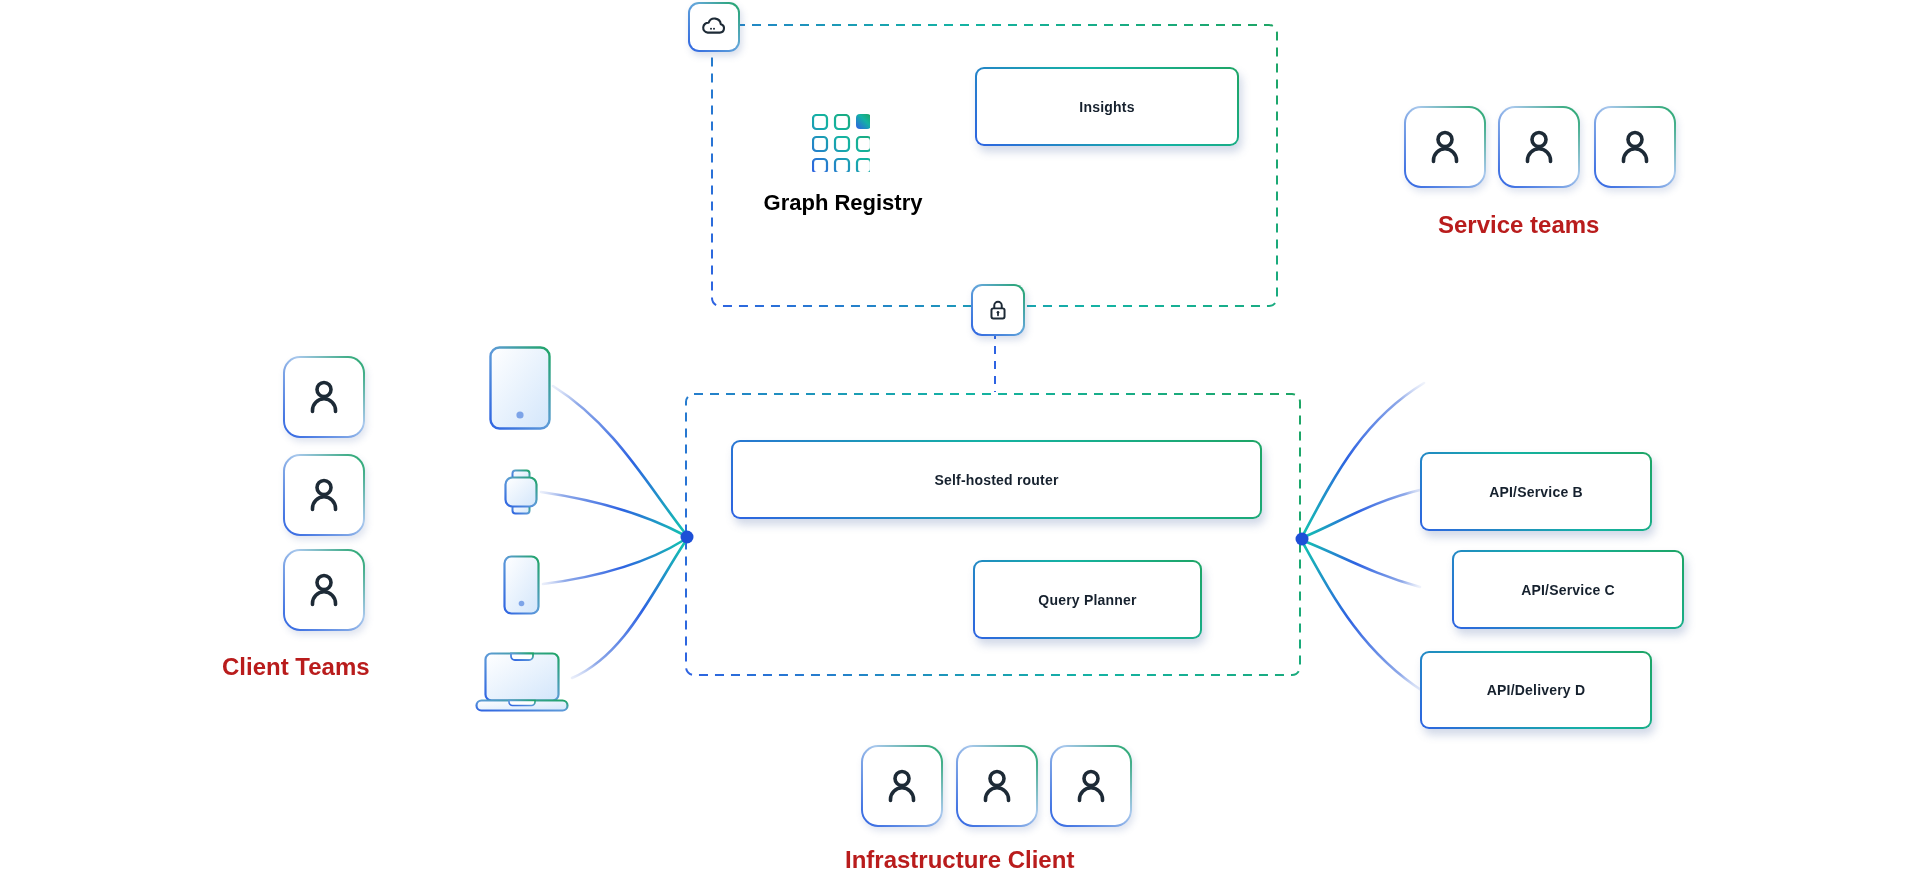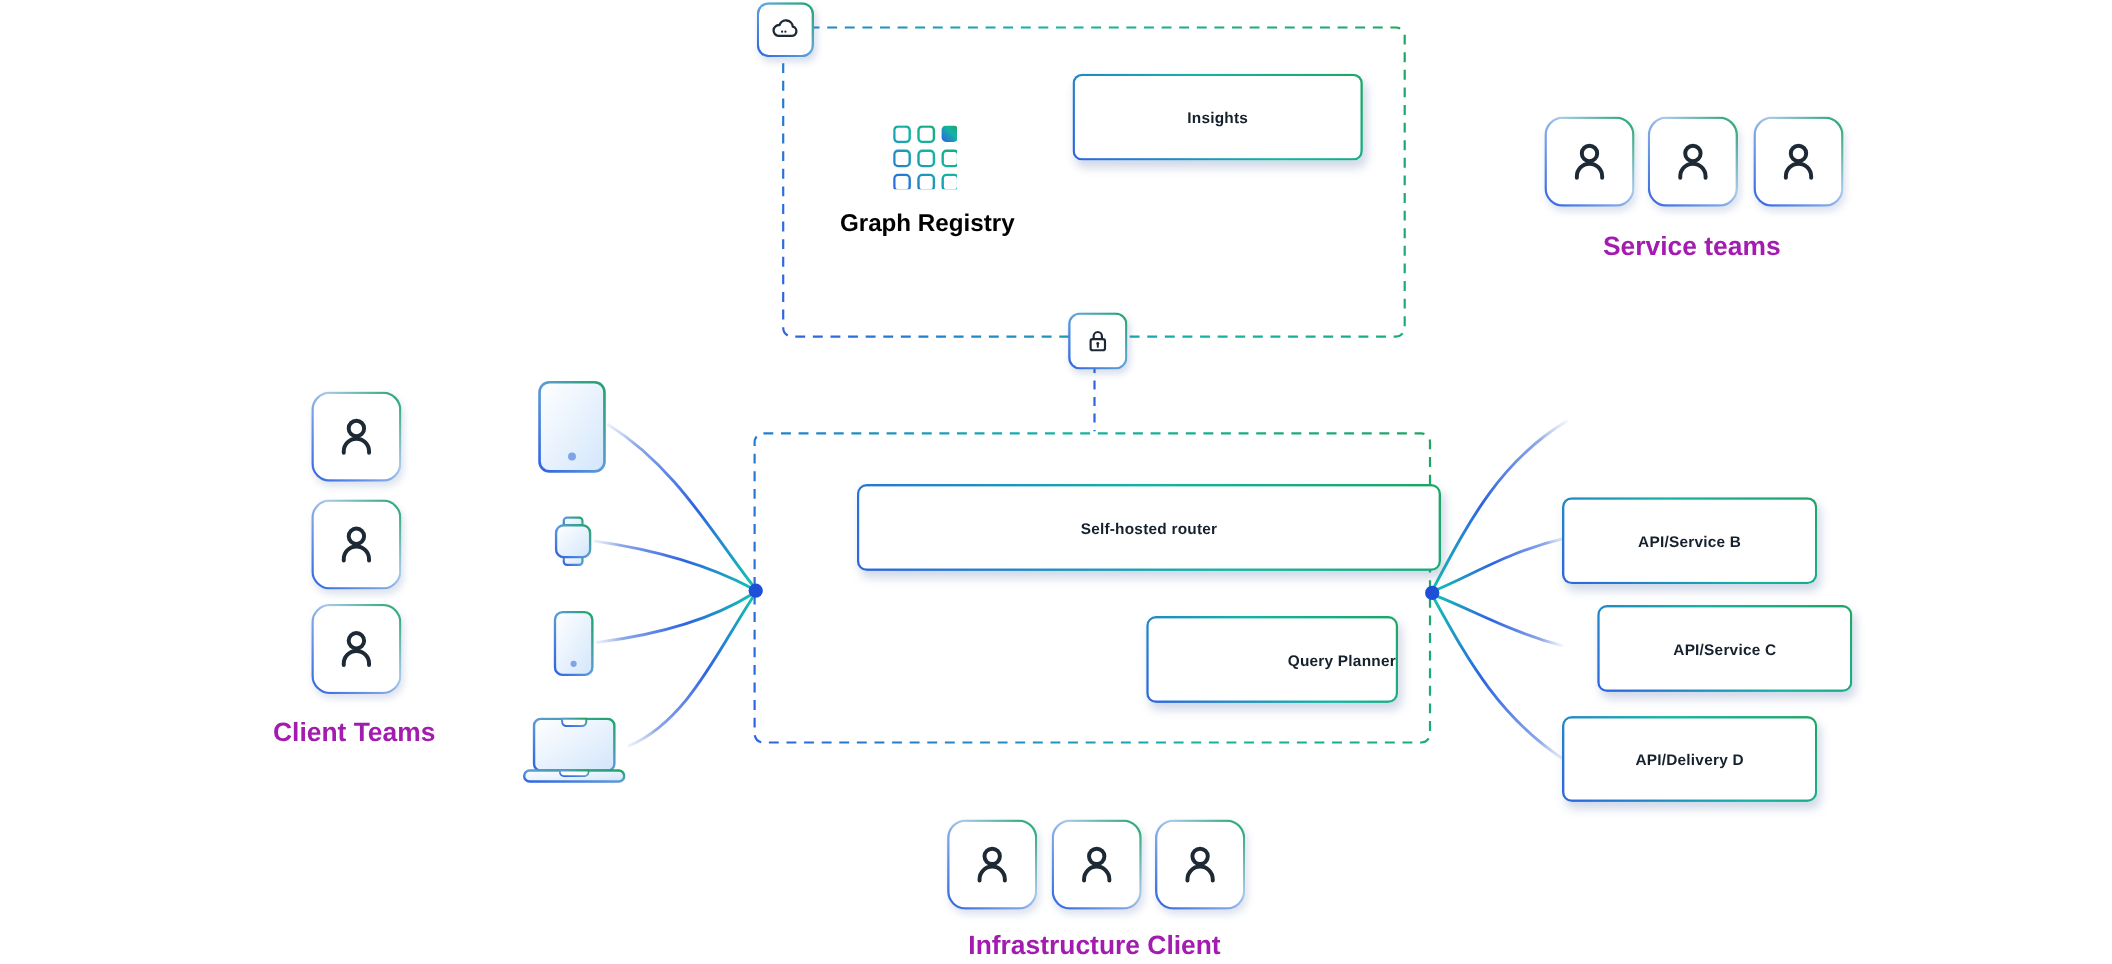--- a/index.html
+++ b/index.html
@@ -18,21 +18,21 @@
   .badge{position:absolute;display:flex;align-items:center;justify-content:center;
          border:2px solid transparent;border-radius:11px;
          background:linear-gradient(#fff,#fff) padding-box,
                     linear-gradient(225deg,#1ea565 0%,#63a7d8 45%,#2e63e2 100%) border-box;
          box-shadow:2px 4px 7px rgba(76,103,164,0.22);}
   .tile{position:absolute;width:78px;height:78px;display:flex;align-items:center;justify-content:center;
         border:2px solid transparent;border-radius:17px;
         background:linear-gradient(#fff,#fff) padding-box,
                    linear-gradient(225deg,#1ea565 0%,#a8c8ec 42%,#7fa6e6 58%,#2e63e2 100%) border-box;
         box-shadow:2px 4px 7px rgba(76,103,164,0.18);}
-  .caption{position:absolute;font-weight:bold;font-size:24px;color:#a21caf;text-align:center;}
+  .caption{position:absolute;font-weight:bold;font-size:24px;color:#b91c1c;}
   .smallcaption{position:absolute;font-weight:bold;font-size:22px;color:#000000;text-align:center;}
   .devicebox{position:absolute;}
 </style>
 </head>
 <body>
 
 <div class="stage">
 
   <svg class="underlay" width="1920" height="876" viewBox="0 0 1920 876">
     <defs>
@@ -159,24 +159,24 @@
 
   <div class="badge" style="left:971px;top:284px;width:50px;height:48px;">
     <svg width="28" height="28" viewBox="0 0 24 24">
       <rect x="6.4" y="10.6" width="11.2" height="8.6" rx="1.6" fill="none" stroke="#1d2a36" stroke-width="1.7"></rect>
       <path d="M8.8 10.6 V8.2 a3.2 3.2 0 0 1 6.4 0 v2.4" fill="none" stroke="#1d2a36" stroke-width="1.7"></path>
       <circle cx="12" cy="14" r="1.15" fill="#1d2a36"></circle>
       <line x1="12" y1="14.8" x2="12" y2="16.6" stroke="#1d2a36" stroke-width="1.5" stroke-linecap="round"></line>
     </svg>
   </div>
 
-  <div class="node" style="left:731px;top:440px;width:527px;height:75px;margin-left:48px;">
+  <div class="node" style="left:731px;top:440px;width:527px;height:75px;">
       <span>Self-hosted router</span>
     </div>
-  <div class="node" style="left:1042px;top:560px;width:225px;height:75px;justify-content:flex-end;">
+  <div class="node" style="left:973px;top:560px;width:225px;height:75px;">
       <span>Query Planner</span>
     </div>
 
   <div class="node" style="left:1420px;top:452px;width:228px;height:75px;">
       <span>API/Service B</span>
     </div>
   <div class="node" style="left:1420px;top:550px;width:228px;height:75px;margin-left:32px;">
       <span>API/Service C</span>
     </div>
   <div class="node" style="left:1420px;top:651px;width:228px;height:74px;">

